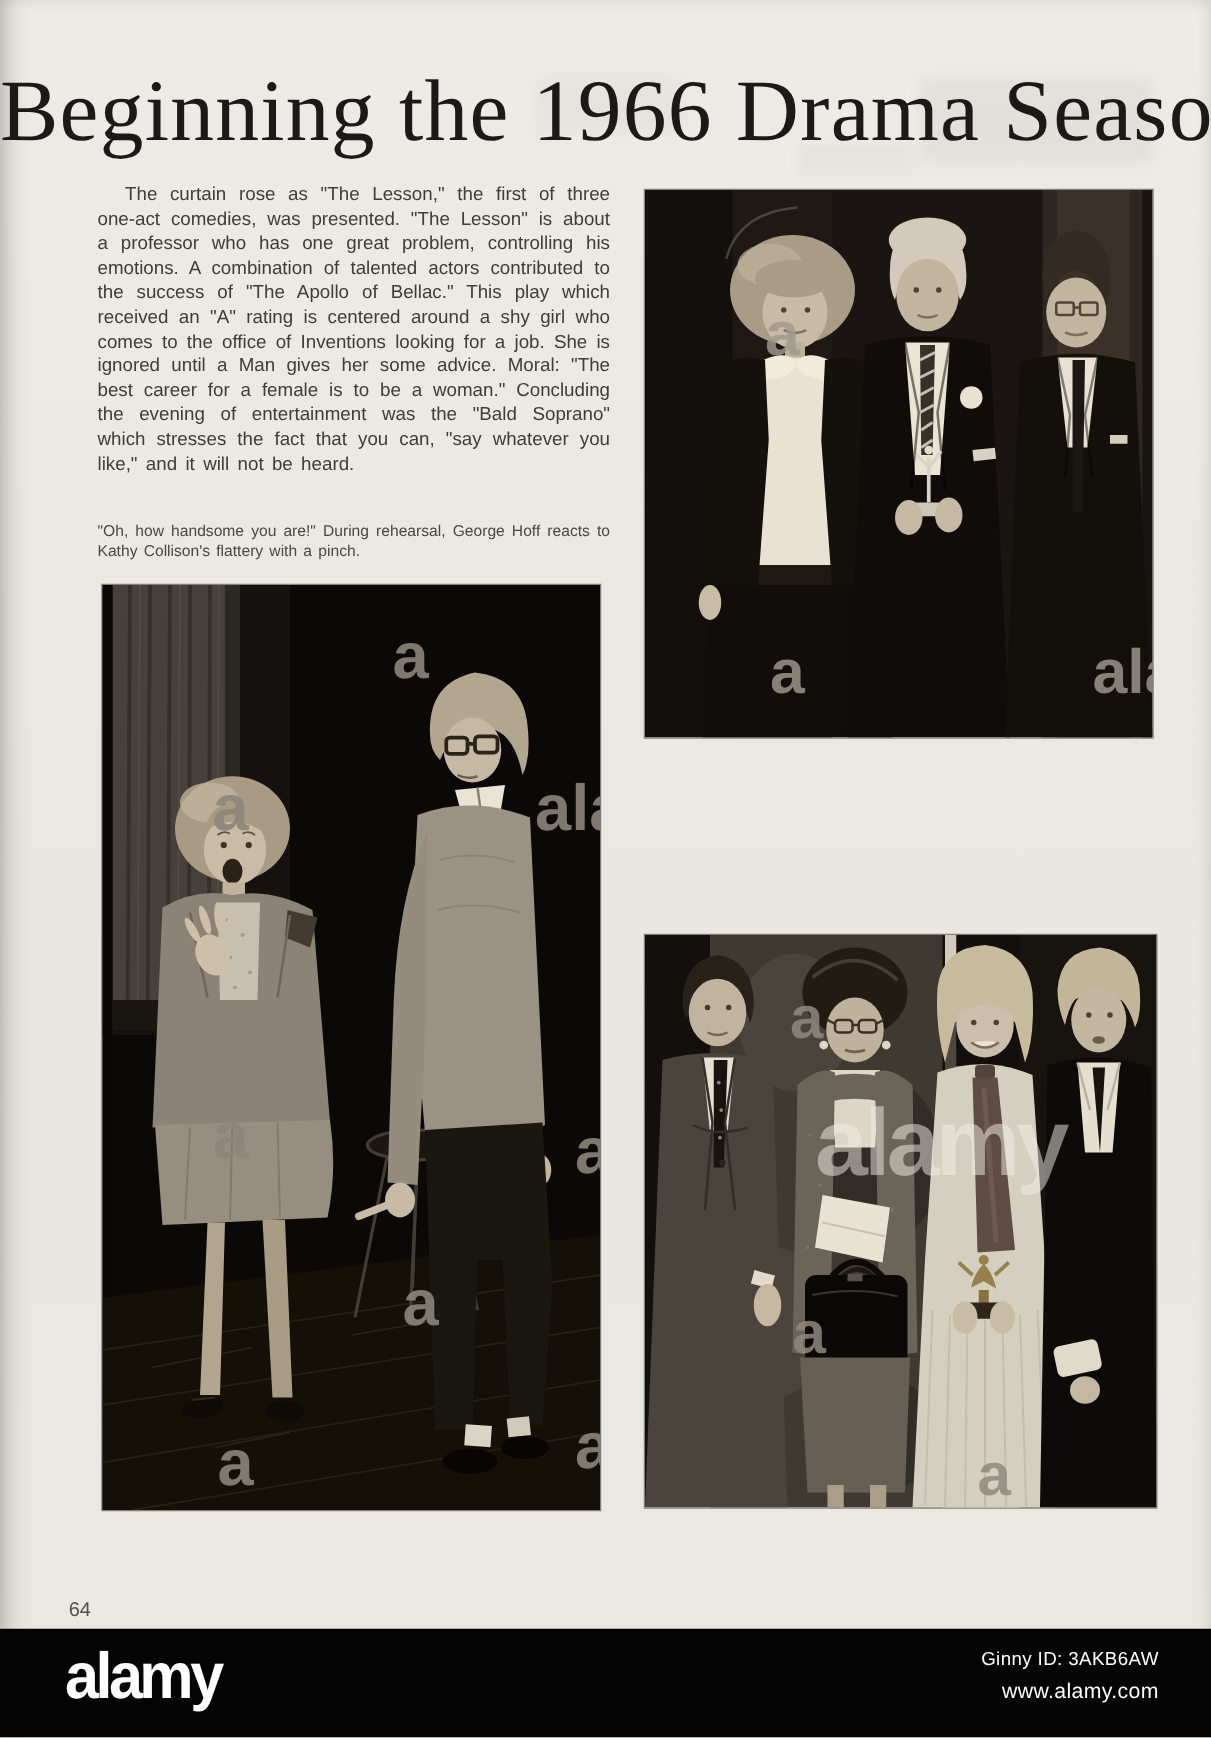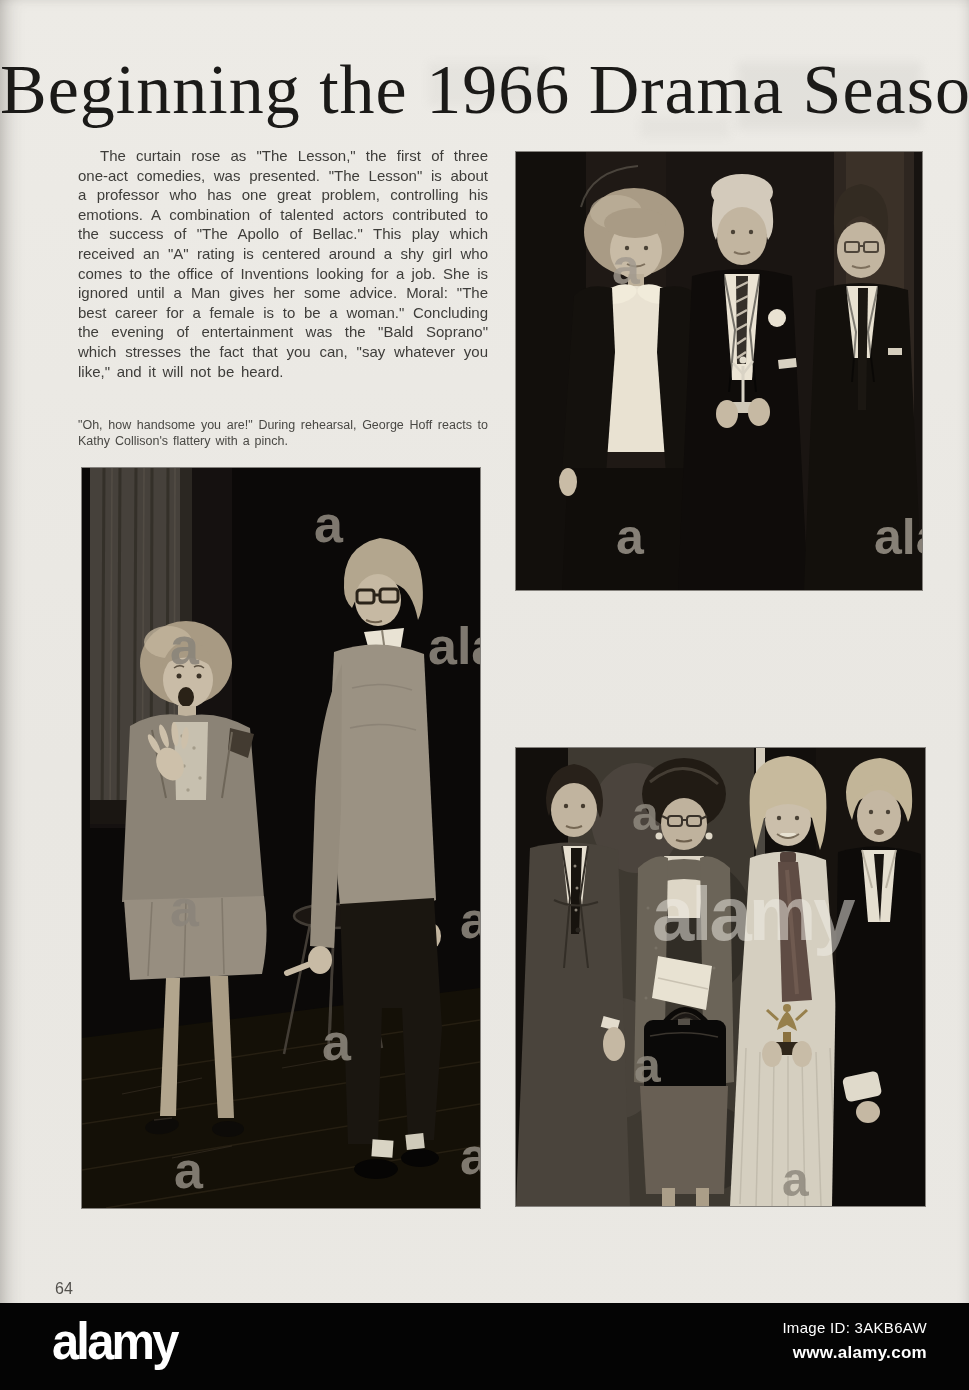--- a/index.html
+++ b/index.html
@@ -38,21 +38,21 @@
   .footer{
     position:absolute;left:0;right:0;top:1303px;height:87px;background:#040404;
   }
   .brand{
     position:absolute;left:52px;top:8px;margin:0;color:#fff;
     font-size:52px;font-weight:700;letter-spacing:-3px;
     transform:scaleX(.94);transform-origin:left center;
   }
   .footer-right{position:absolute;right:42px;top:16px;text-align:right;color:#fff;}
   .image-id{font-size:15px;font-weight:400;letter-spacing:.3px;}
-  .site-url{font-size:17px;font-weight:700;margin-top:7px;letter-spacing:.3px;text-align:right;}
+  .site-url{font-size:17px;font-weight:400;margin-top:7px;letter-spacing:.3px;text-align:right;}
   .wm{font-family:"Liberation Sans",sans-serif;font-weight:700;}
 </style>
 </head>
 <body>
 
 <div class="page">
 
   <div class="ghost g1"></div>
   <div class="ghost g2"></div>
   <div class="ghost g3"></div>
@@ -364,18 +364,18 @@
       <text x="118" y="334" font-size="48" fill="#8f897e" opacity=".85">a</text>
       <text x="266" y="448" font-size="48" fill="#8f897e" opacity=".85">a</text>
     </g>
   </svg>
 
   <div class="pagenum">64</div>
 
   <div class="footer">
     <p class="brand">alamy</p>
     <div class="footer-right">
-      <div class="image-id">Image ID: 3AKB6AW</div>
+      <div class="image-id">Ginny ID: 3AKB6AW</div>
       <div class="site-url">www.alamy.com</div>
     </div>
   </div>
 
 </div>
 
 </body></html>

